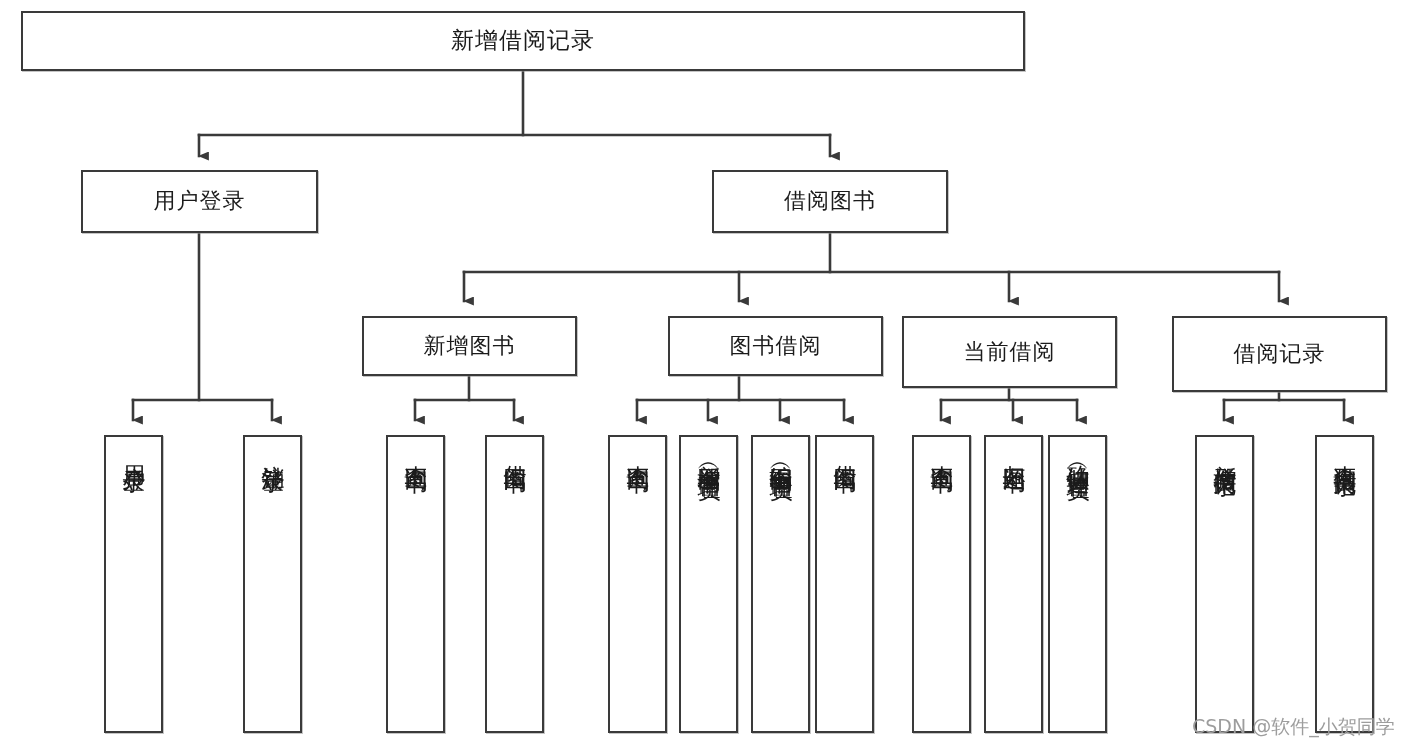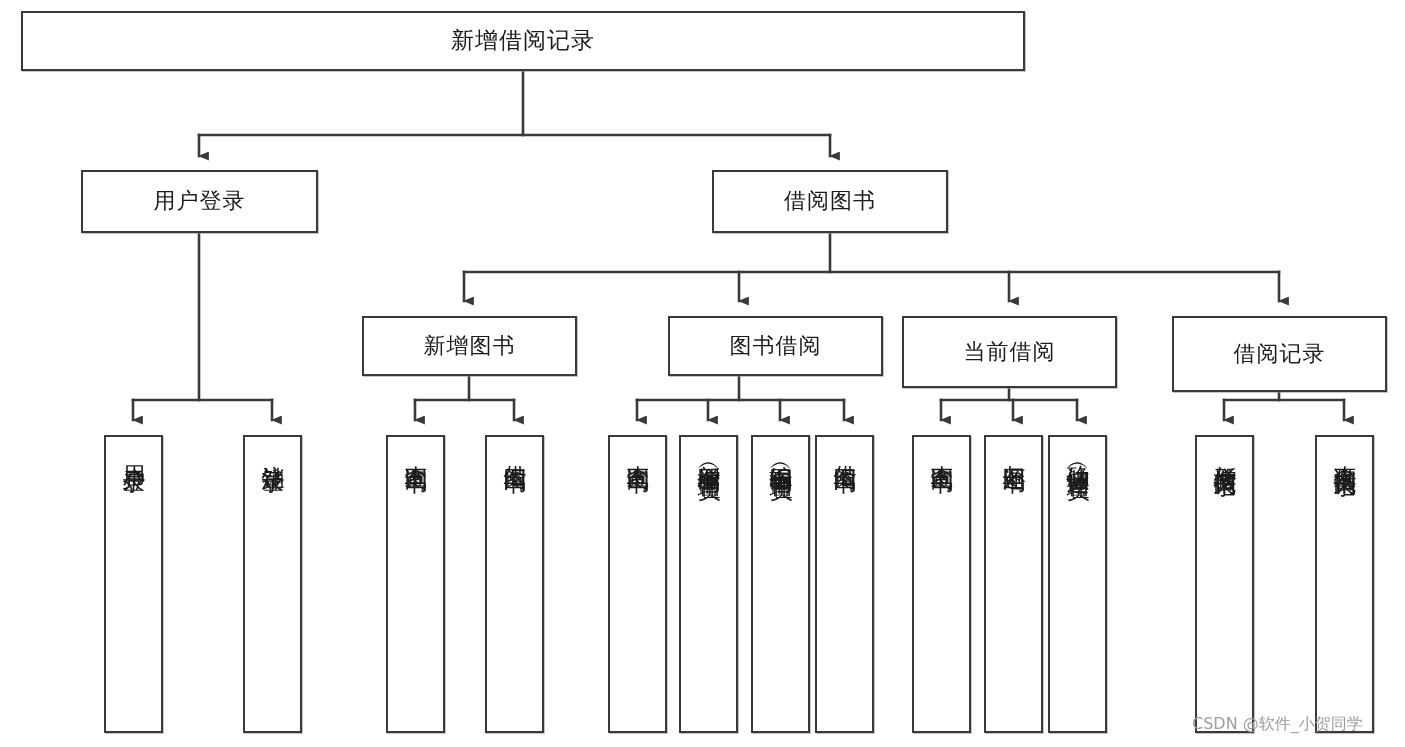--- a/index.html
+++ b/index.html
@@ -60,21 +60,21 @@
     margin: 0 auto;
   }
   .node .hlabel {
     white-space: nowrap;
     display: block;
   }
   #watermark {
     position: absolute;
     left: 1192px;
     top: 714px;
-    font-size: 16px;
+    font-size: 19px;
     color: #9d9d9d;
     white-space: nowrap;
     z-index: 5;
     font-family: "DejaVu Sans", "Liberation Sans", sans-serif;
   }
 </style>
 </head>
 <body>
 
 <div id="diagram-root">

